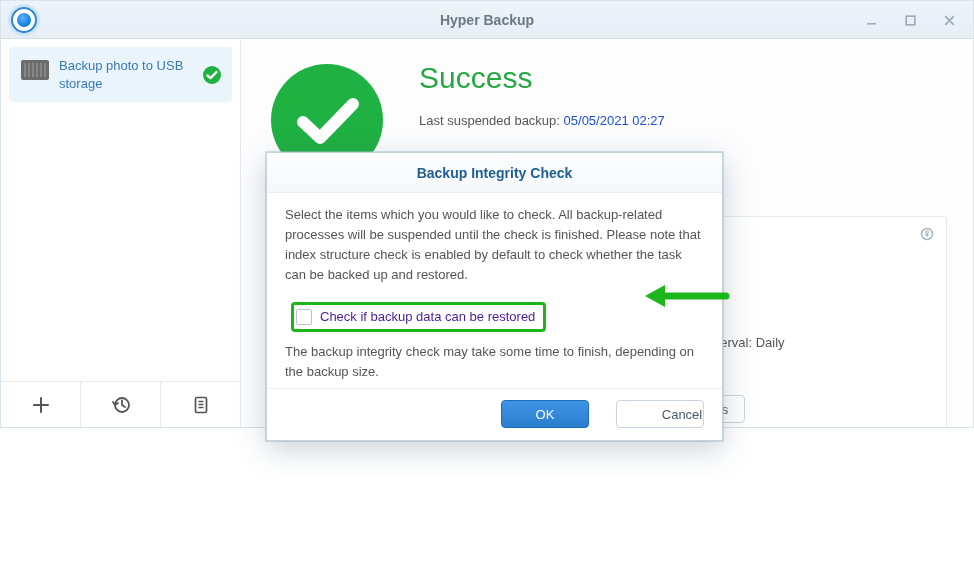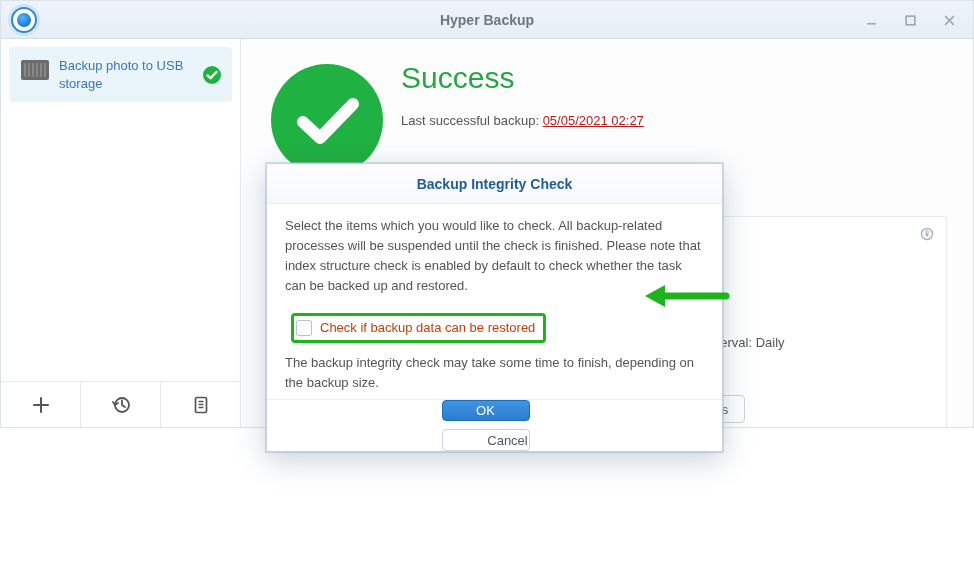--- a/index.html
+++ b/index.html
@@ -141,40 +141,40 @@
   .sidebar-foot-btn svg { width: 20px; height: 20px; }
   .main {
     position: absolute;
     left: 240px; top: 0; right: 0; bottom: 0;
     padding: 20px 26px 12px 30px;
     background: #fdfdfe;
     overflow: hidden;
   }
   .main-top {
     display: flex;
-    gap: 18px;
+    gap: 36px;
     align-items: flex-start;
   }
   .success-badge {
     width: 112px; height: 112px;
     margin-top: 5px;
   }
   .main-top-text { flex: 1; }
   .success-title {
     color: #27a744;
     font-size: 30px;
     font-weight: 400;
     margin: 2px 0 18px 0;
   }
   .kv-simple {
     color: #555;
     font-size: 13px;
     margin-bottom: 4px;
   }
-  .linklike { color: #b91c1c; text-decoration: underline; }
+  .linklike { color: #1d4ed8; }
   
   .panels-row {
     display: flex;
     gap: 20px;
     margin-top: 40px;
   }
   .panel {
     flex: 1;
     background: #fff;
     border: 1px solid #e5eaef;
@@ -217,21 +217,21 @@
   
   .overlay {
     position: absolute;
     inset: 0;
     
     pointer-events: none;
   }
   .dialog {
     position: absolute;
     left: 265px;
-    top: 162px;
+    top: 151px;
     width: 457px;
     background: #fff;
     border: 1px solid #c6d2dc;
     box-shadow: 0 8px 28px rgba(40,70,100,0.25), 0 0 0 1px rgba(180,200,215,0.5);
     pointer-events: auto;
   }
   .dialog-title {
     height: 40px;
     display: flex;
     align-items: center;
@@ -265,33 +265,32 @@
   }
   .checkbox {
     width: 16px; height: 16px;
     border: 1px solid #b7c4cf;
     border-radius: 2px;
     background: #fff;
     display: inline-block;
     vertical-align: middle;
   }
   .check-label {
-    color: #c2410c;
+    color: #4c1d95;
     font-size: 13px;
   }
   .note-hint { margin-top: 6px; }
   .dialog-footer {
     height: 52px;
     display: flex;
     align-items: center;
     justify-content: flex-end;
-    gap: 8px;
+    gap: 27px;
     padding-right: 18px;
     border-top: 1px solid #eceff2;
-    flex-direction: column;
   }
   .btn-primary {
     display: inline-flex;
     align-items: center;
     justify-content: center;
     width: 88px; height: 28px;
     border-radius: 4px;
     border: 1px solid #1c6db8;
     background: linear-gradient(#3f94e4, #2a7ccf);
     color: #fff;
@@ -391,21 +390,21 @@
       <div class="main-top">
         <div class="success-badge">
           <svg viewBox="0 0 112 112">
               <circle cx="56" cy="56" r="56" fill="#1fb141"></circle>
               <path d="M32 58 L49 74 L82 40" fill="none" stroke="#fff" stroke-width="12" stroke-linecap="round" stroke-linejoin="round"></path>
             </svg>
         </div>
         <div class="main-top-text">
           <div class="success-title">Success</div>
           <div class="kv-simple">
-            <span>Last successful backup: </span>
+            <span>Last suspended backup: </span>
             <span class="linklike">05/05/2021 02:27</span>
           </div>
         </div>
       </div>
 
       <div class="panels-row">
         <div class="panel">
           <div style="height:120px"></div>
           <div class="kv">
             <div class="k">Integrity check:</div>

